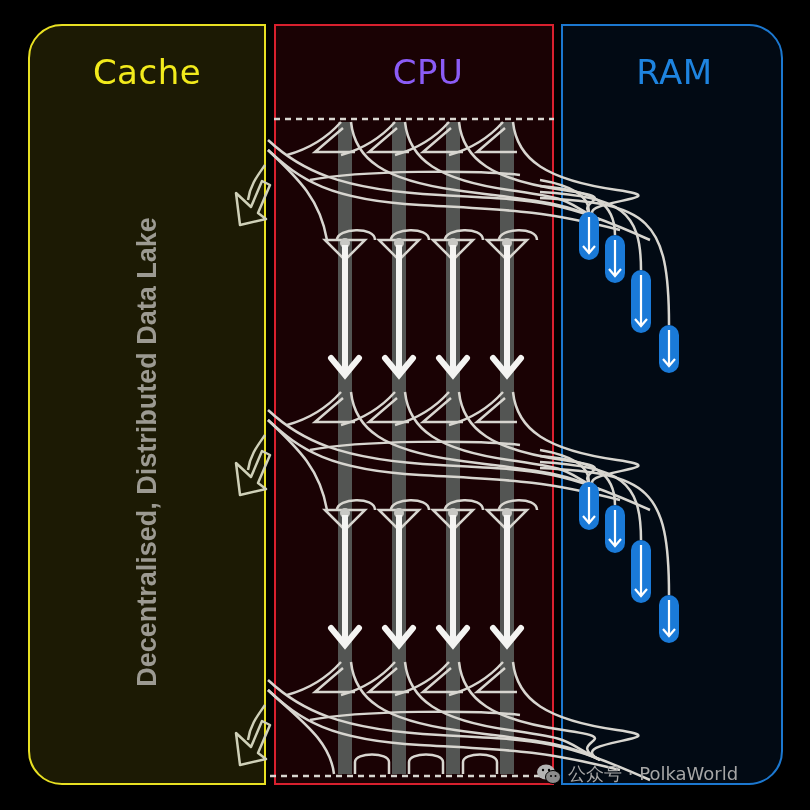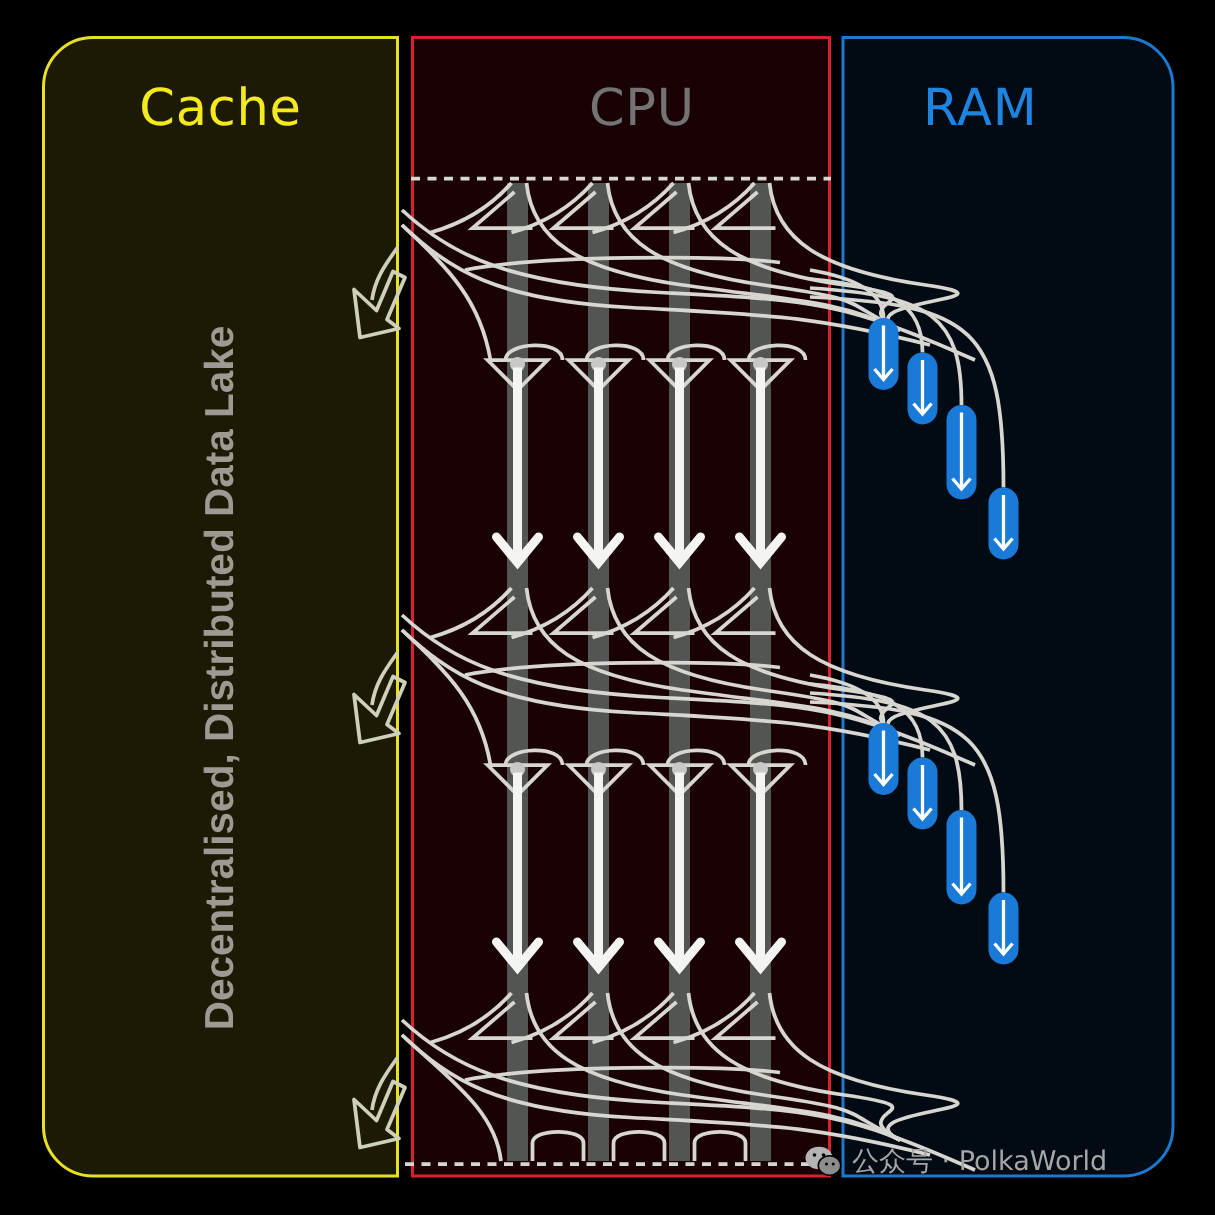--- a/index.html
+++ b/index.html
@@ -3,22 +3,22 @@
 <meta charset="utf-8">
 <style>
   html, body { margin:0; padding:0; background:#000; }
   body { width:810px; height:810px; position:relative; overflow:hidden; font-family:"DejaVu Sans", sans-serif; }
   .panel { position:absolute; box-sizing:border-box; }
   #cache { left:28px; top:24px; width:238px; height:761px; background:#1c1a04; border:2px solid #e8e022; border-right-width:2px; border-radius:34px 0 0 34px; }
   #cpu { left:274px; top:24px; width:280px; height:761px; background:#1a0204; border:2px solid #d8202e; }
   #ram { left:561px; top:24px; width:222px; height:761px; background:#020a14; border:2px solid #1c78d0; border-radius:0 34px 34px 0; }
   .title { position:absolute; top:52px; font-family:"DejaVu Sans", sans-serif; font-size:34px; font-weight:normal; letter-spacing:0.5px; text-align:center; }
   #cache-title { left:28px; width:238px; color:#f2ea1c; }
-  #cpu-title { left:274px; width:308px; color:#737373; }
-  #ram-title { left:561px; width:185px; color:#1e84e0; }
+  #cpu-title { left:274px; width:308px; color:#8b5cf6; }
+  #ram-title { left:582px; width:185px; color:#1e84e0; }
   #side-label { position:absolute; left:147px; top:452px; transform:translate(-50%,-50%) rotate(-90deg); white-space:nowrap; color:#9c9a92; font-family:"Liberation Sans", sans-serif; font-weight:bold; font-size:27px; }
   #diagram { position:absolute; left:0; top:0; }
   #watermark { position:absolute; left:536px; top:762px; color:#a6a6a6; font-family:"DejaVu Sans", sans-serif; font-size:18px; display:flex; align-items:center; gap:6px;text-align:center; }
   #watermark .wm-icon { width:26px; height:22px; position:relative; }
 </style>
 </head>
 <body>
 
 <div class="panel" id="cache"></div>
 <div class="panel" id="cpu"></div>

